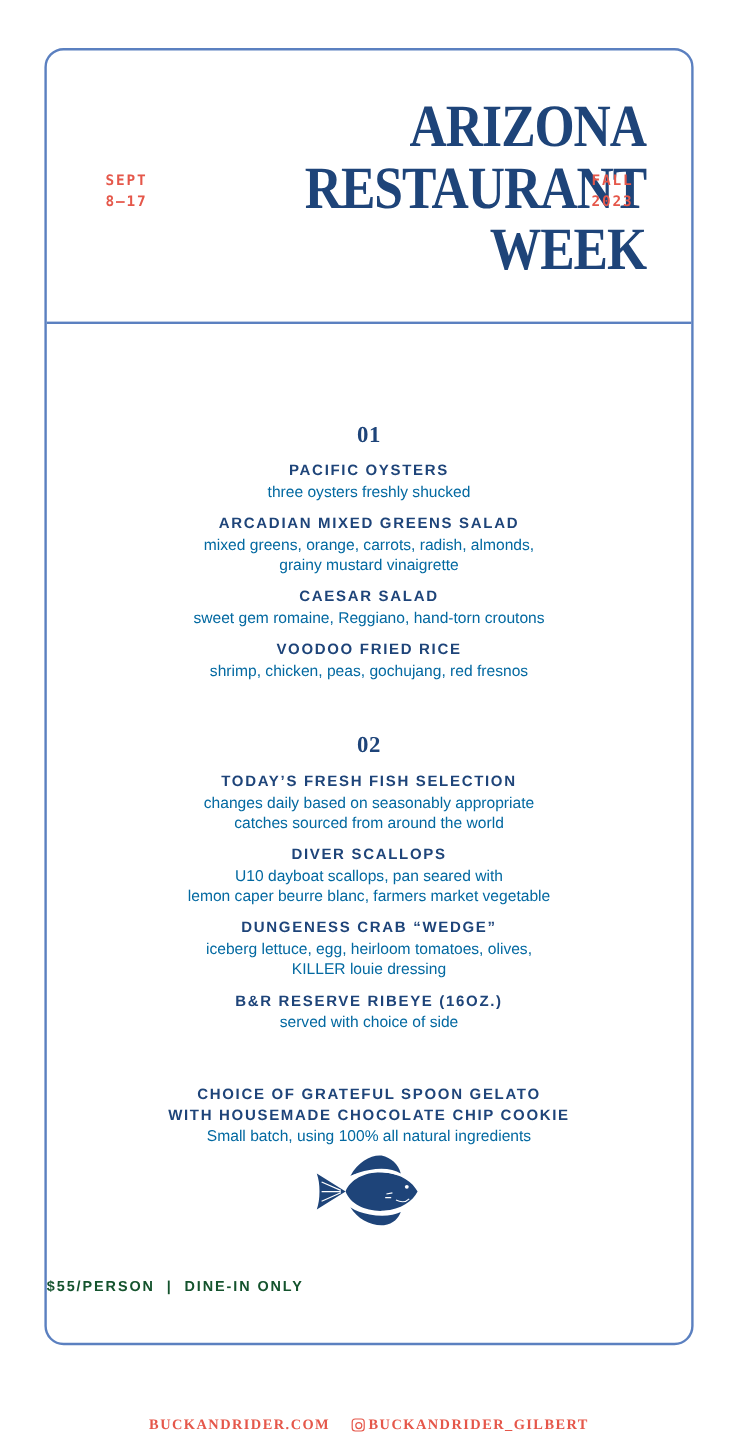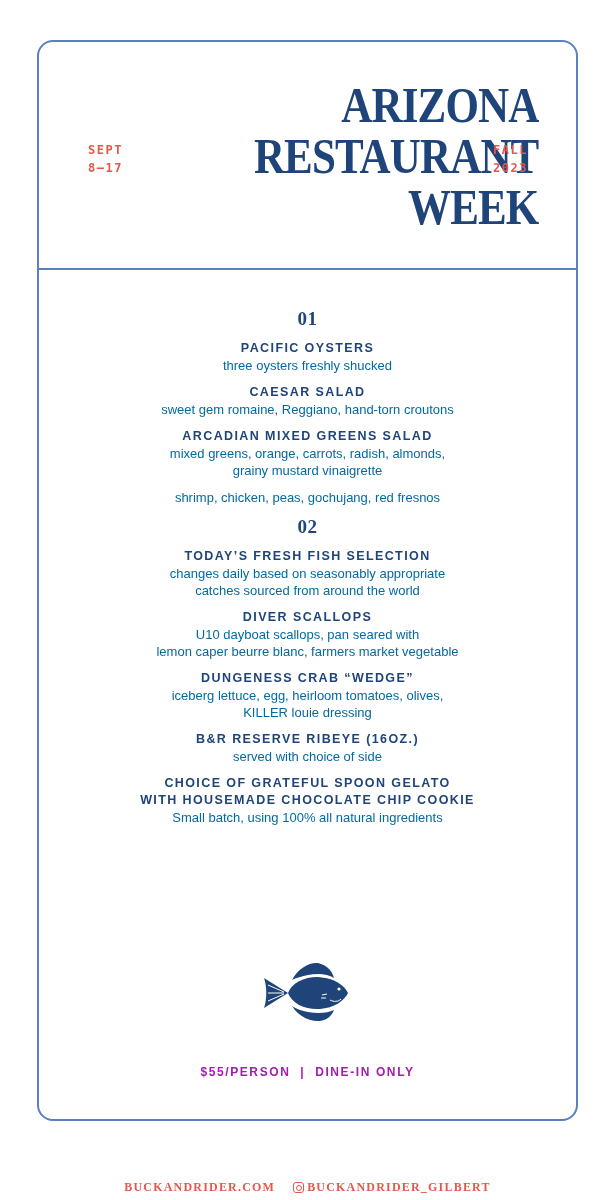--- a/index.html
+++ b/index.html
@@ -30,24 +30,24 @@
     }
     .item { margin-bottom: 10px; }
     .item-name {
       font-family: "Liberation Sans", sans-serif; font-weight: bold; font-size: 12.5px;
       letter-spacing: 1.4px; line-height: 17px; display: block;
     }
     .item-desc {
       font-family: "Liberation Sans", sans-serif; font-size: 13px; line-height: 17px; display: block;
       color: #0369a1;
     }
-    .course { margin-bottom: 4px; }
+    .course { margin-bottom: 4px; margin-top: 44px; }
     .fish { position: absolute; left: 219px; top: 918px; width: 94px; height: 64px; }
     .price {
-      position: absolute; left: 0; top: 1023px; width: 537px; text-align: center; color: #a21caf;
+      position: absolute; left: 0; top: 1023px; width: 537px; text-align: left; color: #14532d;
       font-family: "Liberation Sans", sans-serif; font-weight: bold; font-size: 12px; letter-spacing: 1.6px;
     }
     .footer {
       position: absolute; left: 0; top: 1144px; width: 615px; text-align: center; color: #e5574a;
       font-family: Liberation Serif, serif; font-weight: bold; font-size: 12px; letter-spacing: 1.2px; margin-top: 36px;
     }
     .footer a { color: #e5574a; text-decoration: none; }
     .footer .gap { display: inline-block; width: 18px; }
     .ig { display: inline-block; width: 11px; height: 11px; border: 1.6px solid #e5574a; border-radius: 3px; position: relative; vertical-align: -2px; margin-right: 3px; box-sizing: border-box; }
     .ig::after { content: ""; position: absolute; left: 2px; top: 2px; width: 4px; height: 4px; border: 1.4px solid #e5574a; border-radius: 50%; box-sizing: content-box; }
@@ -74,29 +74,30 @@
   <div class="divider"></div>
 
   <div class="menu">
     <div class="course">
       <div class="course-num">01</div>
       <div class="item">
         <span class="item-name">PACIFIC OYSTERS</span>
         <span class="item-desc">three oysters freshly shucked</span>
       </div>
       <div class="item">
-        <span class="item-name">CAESAR SALAD</span>
-        <span class="item-desc">sweet gem romaine, Reggiano, hand-torn croutons</span>
-      </div>
-      <div class="item">
         <span class="item-name">ARCADIAN MIXED GREENS SALAD</span>
         <span class="item-desc">mixed greens, orange, carrots, radish, almonds,</span>
         <span class="item-desc">grainy mustard vinaigrette</span>
       </div>
       <div class="item">
+        <span class="item-name">CAESAR SALAD</span>
+        <span class="item-desc">sweet gem romaine, Reggiano, hand-torn croutons</span>
+      </div>
+      <div class="item">
+        <span class="item-name">VOODOO FRIED RICE</span>
         <span class="item-desc">shrimp, chicken, peas, gochujang, red fresnos</span>
       </div>
     </div>
 
     <div class="course">
       <div class="course-num">02</div>
       <div class="item">
         <span class="item-name">TODAY’S FRESH FISH SELECTION</span>
         <span class="item-desc">changes daily based on seasonably appropriate</span>
         <span class="item-desc">catches sourced from around the world</span>

